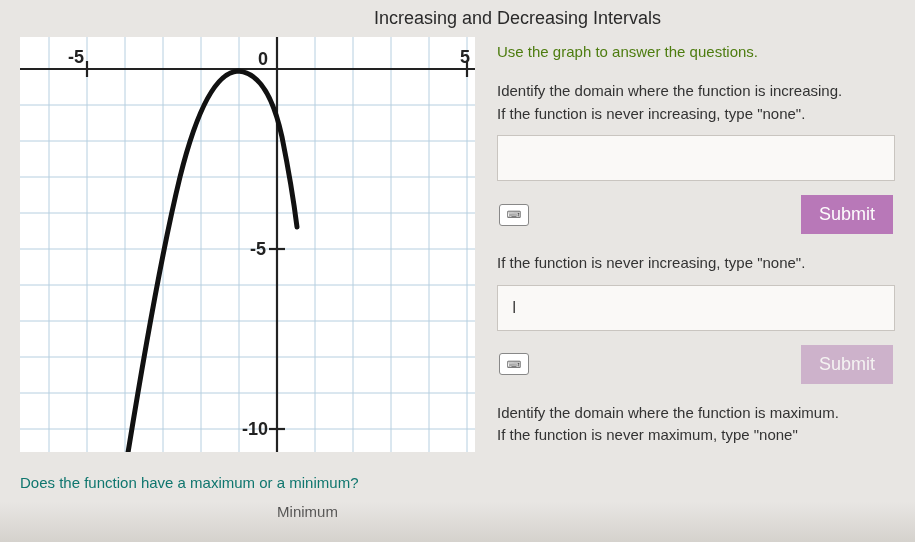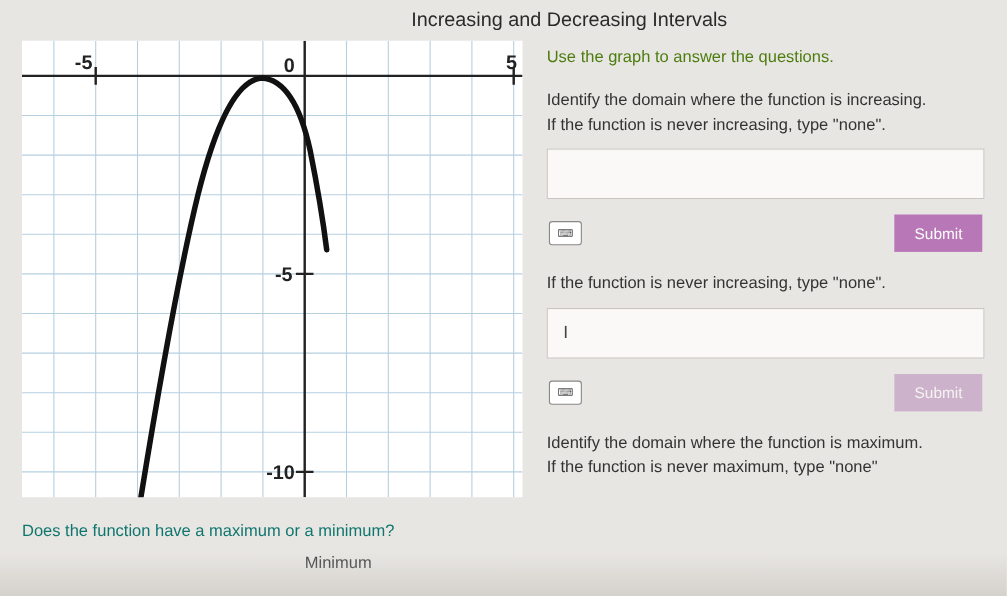--- a/index.html
+++ b/index.html
@@ -95,21 +95,21 @@
       background: #fff;
       font-size: 10px;
       color: #555;
       cursor: pointer;
     }
     .submit-btn {
       background: #b56fb5;
       color: #fff;
       border: none;
       padding: 9px 18px;
-      font-size: 14px;
+      font-size: 18px;
       cursor: pointer;
       opacity: 0.92;
     }
     .submit-btn.faded { opacity: 0.55; background: #b888b8; }
     .bottom-fade {
       position: absolute;
       left: 0; right: 0; bottom: 0;
       height: 40px;
       background: linear-gradient(transparent, rgba(200,196,190,0.6));
       pointer-events: none;

